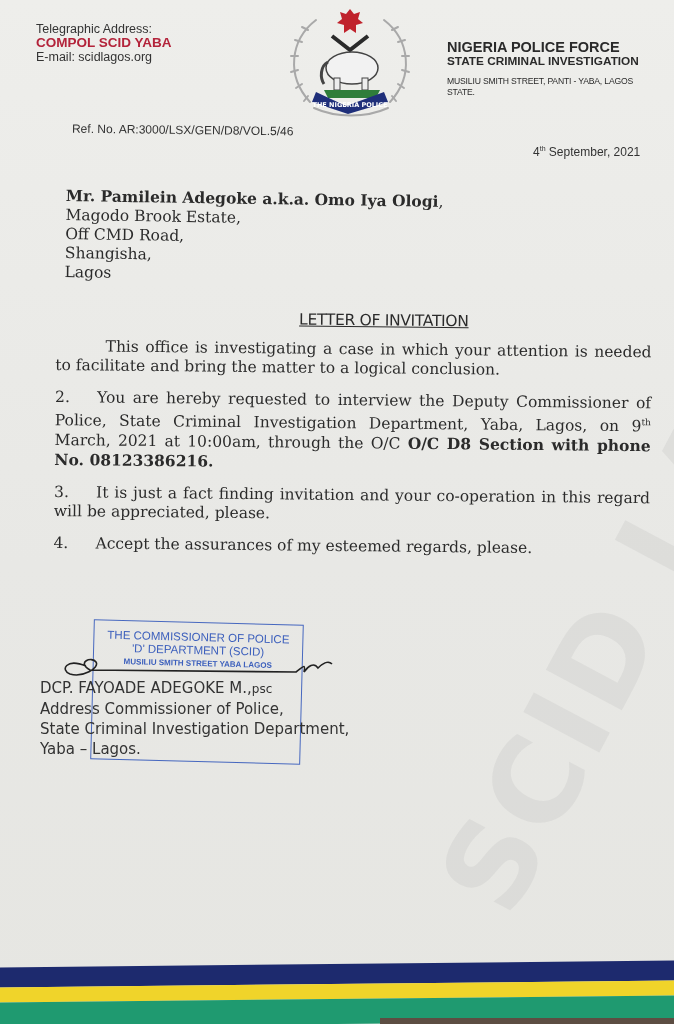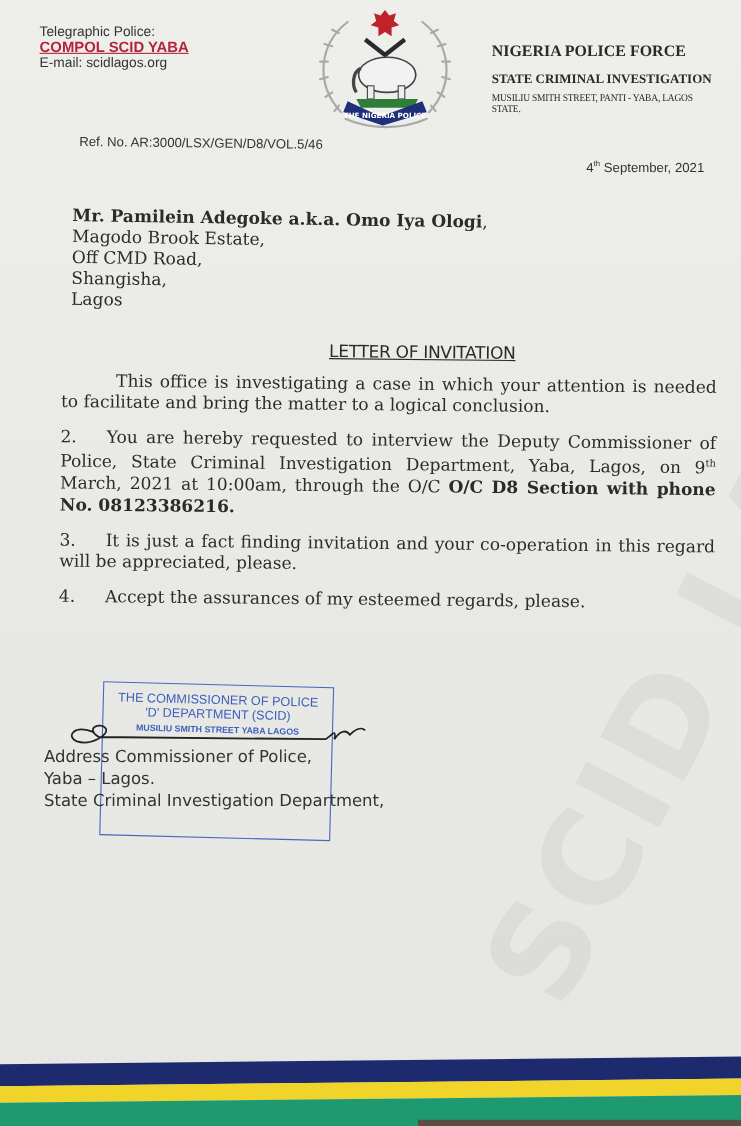--- a/index.html
+++ b/index.html
@@ -18,28 +18,28 @@
       transform: rotate(-62deg); transform-origin: center;
       font-family: "DejaVu Sans", sans-serif; font-weight: bold;
       font-size: 118px; letter-spacing: 4px; color: rgba(180,180,180,0.22);
       white-space: nowrap; pointer-events: none;
     }
     .tele {
       position: absolute; left: 36px; top: 22px;
       font-family: "Liberation Sans", sans-serif; font-size: 12.5px; line-height: 14px;
       color: #333;
     }
-    .tele .red { color: #b3233a; font-weight: bold; font-size: 13.5px; text-decoration: underline; }
+    .tele .red { color: #b3233a; font-weight: bold; font-size: 13.5px; }
     .crest { position: absolute; left: 276px; top: 6px; width: 148px; height: 112px; }
     .org {
       position: absolute; left: 447px; top: 40px;
-      font-family: Liberation Serif, serif; color: #2a2a2a;
+      font-family: Liberation Sans, sans-serif; color: #2a2a2a;
     }
     .org .l1 { font-weight: bold; font-size: 14.5px; line-height: 15px; }
-    .org .l2 { font-weight: bold; font-size: 11.8px; line-height: 12.5px; margin-top: 10px; }
+    .org .l2 { font-weight: bold; font-size: 11.8px; line-height: 12.5px; }
     .org .l3 { font-size: 9.4px; margin-top: 7px; letter-spacing: -0.2px; transform: scaleX(0.92); transform-origin: left; display: block; }
     .ref {
       position: absolute; left: 72px; top: 123px;
       font-family: "Liberation Sans", sans-serif; font-size: 12px; color: #333;
       transform: rotate(0.7deg);
     }
     .date {
       position: absolute; left: 533px; top: 145px;
       font-family: "Liberation Sans", sans-serif; font-size: 12px; color: #333;
     }
@@ -85,21 +85,21 @@
     .ground { position: absolute; left: 380px; top: 1018px; width: 300px; height: 8px; background: #5c4d42; }
   </style>
 </head>
 <body>
 
 <div class="page">
 
   <div class="watermark">SCID LAGOS</div>
 
   <div class="tele">
-    <div>Telegraphic Police:</div>
+    <div>Telegraphic Address:</div>
     <div class="red">COMPOL SCID YABA</div>
     <div>E-mail: scidlagos.org</div>
   </div>
 
   <svg class="crest" viewBox="0 0 148 112">
 
     <g fill="none" stroke="#a9a9a9" stroke-width="2" stroke-linecap="round">
       <path d="M40 14 C14 34 10 70 34 96"></path>
       <path d="M108 14 C134 34 138 70 114 96"></path>
       <path d="M32 24 l-6 -3 M26 36 l-7 -2 M22 50 l-7 0 M22 64 l-7 2 M26 78 l-6 4 M32 90 l-4 5"></path>
@@ -152,23 +152,24 @@
     <div>THE COMMISSIONER OF POLICE</div>
     <div>'D' DEPARTMENT (SCID)</div>
     <div class="s3">MUSILIU SMITH STREET YABA LAGOS</div>
   </div>
 
   <svg class="signature" viewBox="0 0 280 40">
     <path d="M30 18 C10 10 4 22 14 26 C26 30 44 20 40 14 C36 8 20 14 34 22 L240 24 C246 20 250 14 248 24 C252 18 258 14 262 20 C266 16 272 12 276 16" fill="none" stroke="#222" stroke-width="1.6"></path>
   </svg>
 
   <div class="sig">
+    <div><span>DCP. FAYOADE ADEGOKE M.,</span><span class="psc">psc</span></div>
     <div>Address Commissioner of Police,</div>
+    <div>State Criminal Investigation Department,</div>
     <div>Yaba – Lagos.</div>
-    <div>State Criminal Investigation Department,</div>
   </div>
 
   <div class="stripes">
     <div class="stripe-blue"></div>
     <div class="stripe-yellow"></div>
     <div class="stripe-green"></div>
   </div>
   <div class="ground"></div>
 </div>
 

